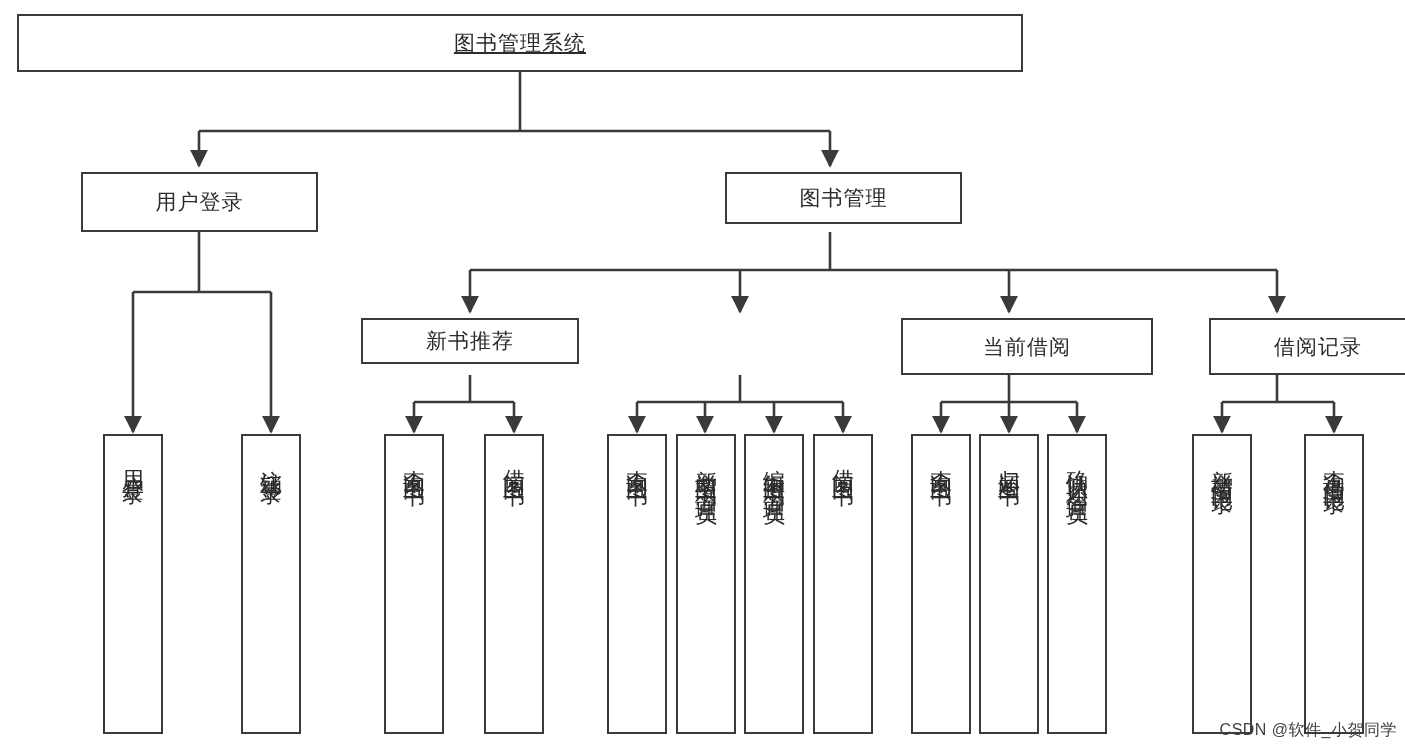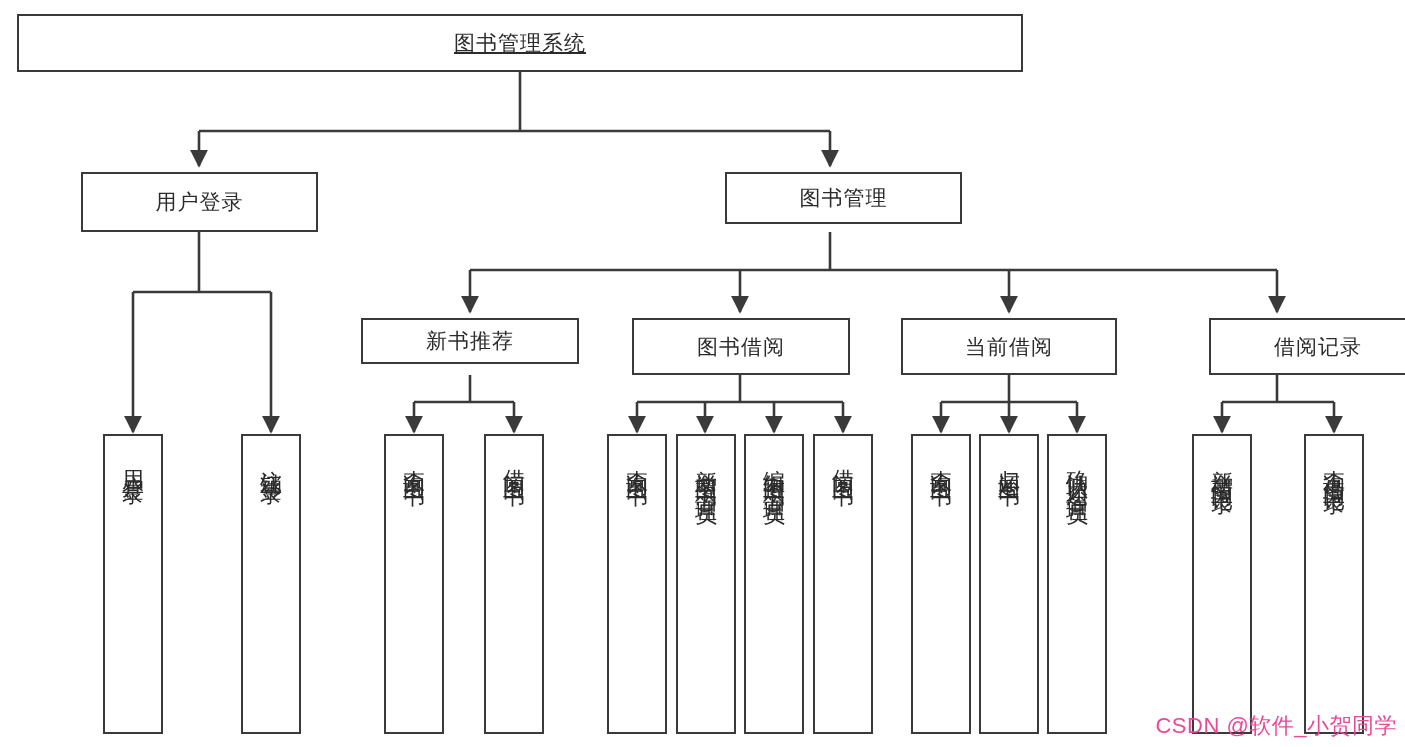--- a/index.html
+++ b/index.html
@@ -55,22 +55,22 @@
     color: #2b2b2b;
   }
   .root {
     font-size: 22px;
     text-decoration: underline;
   }
   .watermark {
     position: absolute;
     right: 8px;
     bottom: 6px;
-    font-size: 22px;
-    color: #ec4899;
+    font-size: 16px;
+    color: #404040;
     letter-spacing: 0.5px;
     white-space: nowrap;
   }
 </style>
 </head>
 <body>
 
 <div id="canvas">
 
   <svg id="edges" viewBox="0 0 1405 747" xmlns="http://www.w3.org/2000/svg">
@@ -130,24 +130,21 @@
   <div class="node horiz" style="left:81px; top:172px; width:237px; height:60px;">
     <span>用户登录</span>
   </div>
   <div class="node horiz" style="left:686px; top:172px; width:237px; height:52px;margin-left:39px;">
     <span>图书管理</span>
   </div>
 
   <div class="node horiz" style="left:361px; top:318px; width:218px; height:46px;">
     <span>新书推荐</span>
   </div>
-  <div class="node horiz" style="left:632px; top:318px; width:218px; height:57px;">
-    <span>图书借阅</span>
-  </div>
-  <div class="node horiz" style="left:901px; top:318px; width:216px; height:57px;">
+  <div class="node horiz" style="left:901px; top:318px; width:252px; height:57px;">
     <span>当前借阅</span>
   </div>
   <div class="node horiz" style="left:1169px; top:318px; width:218px; height:57px;margin-left:40px;">
     <span>借阅记录</span>
   </div>
 
   <div class="node vert" style="left:103px; top:434px; width:60px; height:300px;">
     <span class="vlabel">用户登录</span>
   </div>
   <div class="node vert" style="left:241px; top:434px; width:60px; height:300px;">

